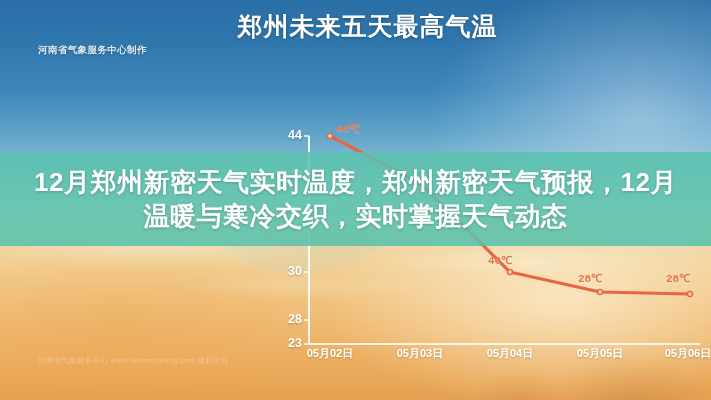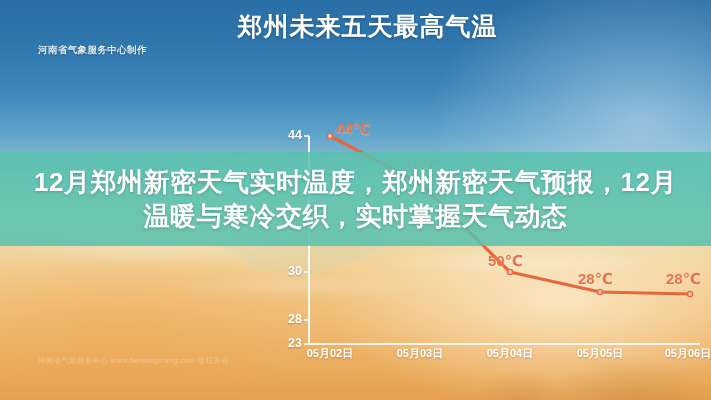--- a/index.html
+++ b/index.html
@@ -126,24 +126,25 @@
     color: #ffffff;
     font-size: 11px;
     font-weight: 700;
     text-align: center;
     width: 72px;
     text-shadow: 0 1px 2px rgba(0,0,0,0.22);
   }
   .series-label {
     position: absolute;
     color: #e8744c;
-    font-size: 15px;
+    font-size: 11px;
     font-weight: 600;
     white-space: nowrap;
     text-shadow: 0 1px 2px rgba(255,255,255,0.35);
+    font-family: Liberation Mono, monospace;
   }
 
   
   .headline-band {
     position: absolute;
     left: 0;
     top: 152px;
     width: 711px;
     height: 94px;
     background: rgba(89,193,174,0.86);
@@ -219,21 +220,21 @@
     <div class="y-tick-label" style="left:268px; top:328px;">23</div>
 
     <div class="x-tick-label" style="left:294px;">05月02日</div>
     <div class="x-tick-label" style="left:384px;">05月03日</div>
     <div class="x-tick-label" style="left:474px;">05月04日</div>
     <div class="x-tick-label" style="left:564px;text-align:center;">05月05日</div>
     <div class="x-tick-label" style="left:652px;">05月06日</div>
 
     <div class="series-label" style="left:336px; top:112px;">44℃</div>
     <div class="series-label" style="left:404px; top:150px;">39℃</div>
-    <div class="series-label" style="left:488px; top:244px;">50℃</div>
+    <div class="series-label" style="left:488px; top:244px;">40℃</div>
     <div class="series-label" style="left:578px; top:262px;">28℃</div>
     <div class="series-label" style="left:666px; top:262px;">28℃</div>
   </div>
 
   <div class="headline-band">
     <div class="headline-text">12月郑州新密天气实时温度，郑州新密天气预报，12月温暖与寒冷交织，实时掌握天气动态</div>
   </div>
 
   <div class="footer-watermark">河南省气象服务中心 www.henanqixiang.com 版权所有</div>
 

